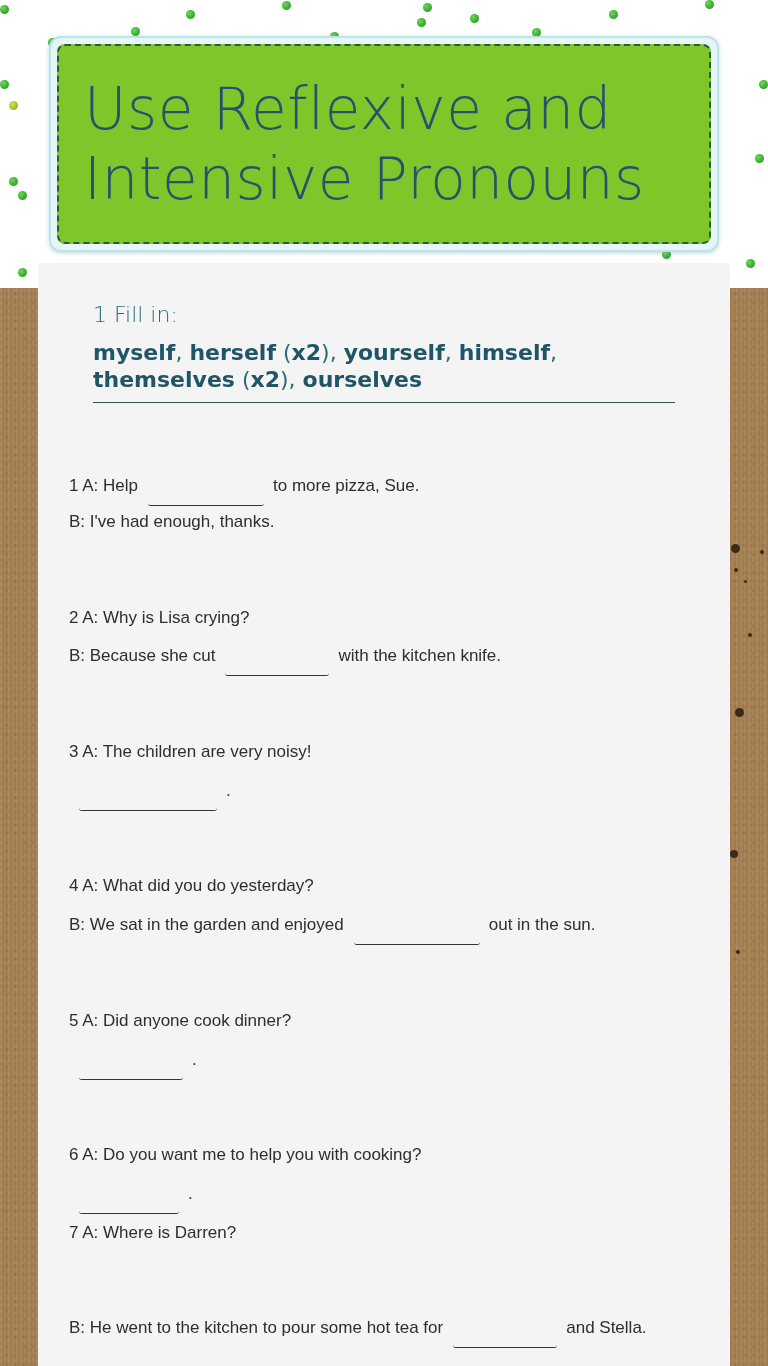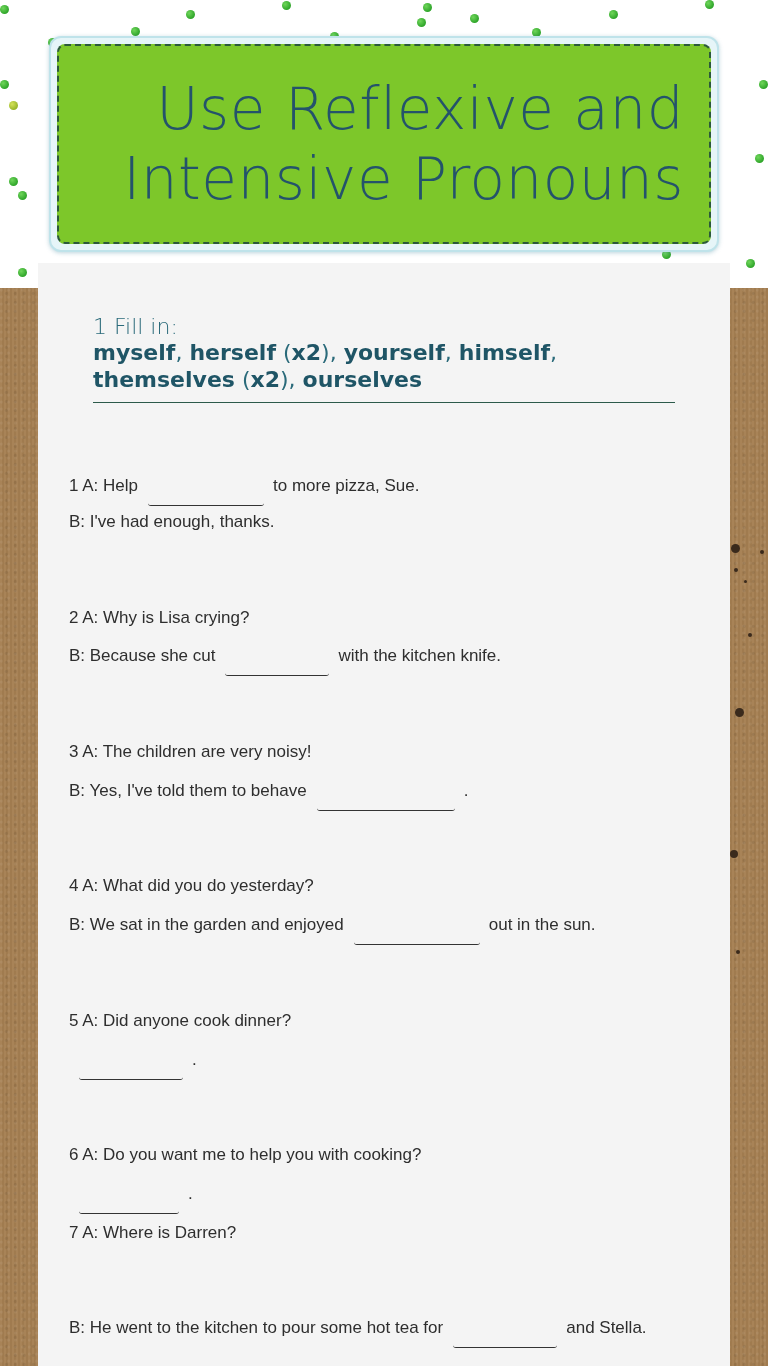--- a/index.html
+++ b/index.html
@@ -34,36 +34,35 @@
     border: 2px solid #bfe3ea;
     border-radius: 12px;
     box-shadow: 0 1px 4px rgba(90,150,170,0.4);
   }
   .title-inner {
     position: absolute; left: 6px; top: 6px; right: 6px; bottom: 6px;
     background: #7dc72a;
     border: 2px dashed #2c5a3a;
     border-radius: 8px;
     display: flex; align-items: center; justify-content: center;
-    text-align: right;
+    text-align: left;
   }
   .title-text {
     color: #24536b;
     font-family: "DejaVu Sans", sans-serif;
     font-weight: 300;
     font-size: 58px;
     line-height: 70px;
     letter-spacing: 0.5px;
     width: 600px;
   }
   .instr-head {
     position: absolute; left: 93px; top: 302px;
     color: #2a6a7a; font-size: 22px; font-weight: 300;
     font-family: "DejaVu Sans", sans-serif;
-    margin-top: 12px;
   }
   .wordbank {
     position: absolute; left: 93px; top: 339px; width: 590px;
     color: #1f5566; font-size: 22px; line-height: 27px;
     font-family: "DejaVu Sans", sans-serif;
   }
   .wordbank b { font-weight: bold; }
   .wordbank .sep { font-weight: normal; color: #2a6a7a; }
   .rule {
     position: absolute; left: 93px; top: 402px; width: 582px; height: 1px;
@@ -150,21 +149,20 @@
 <div class="q-line" style="top:644px">
   <span>B: Because she cut</span>
   <span class="blank" style="width:104px"></span>
   <span>with the kitchen knife.</span>
 </div>
 
 <div class="q-line" style="top:742px">
   <span>3 A: The children are very noisy!</span>
 </div>
 <div class="q-line" style="top:779px">
-  <span>B: Yes, I've told them to behave</span>
   <span class="blank" style="width:138px"></span>
   <span>.</span>
 </div>
 
 <div class="q-line" style="top:876px">
   <span>4 A: What did you do yesterday?</span>
 </div>
 <div class="q-line" style="top:913px">
   <span>B: We sat in the garden and enjoyed</span>
   <span class="blank" style="width:126px"></span>

